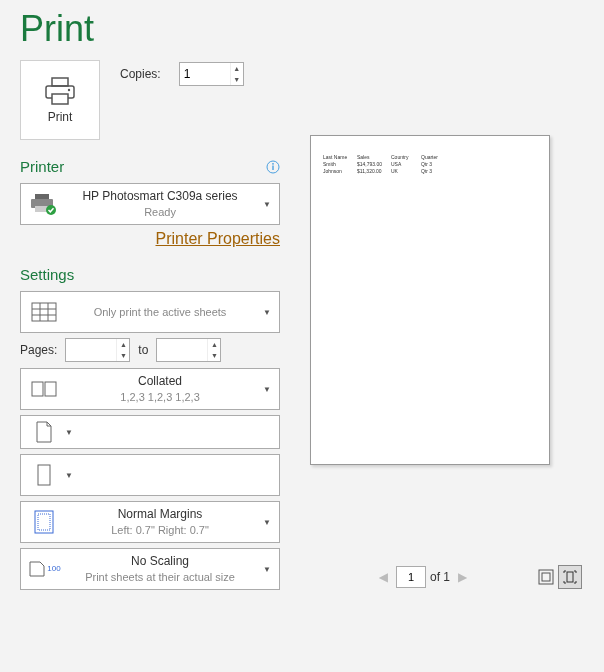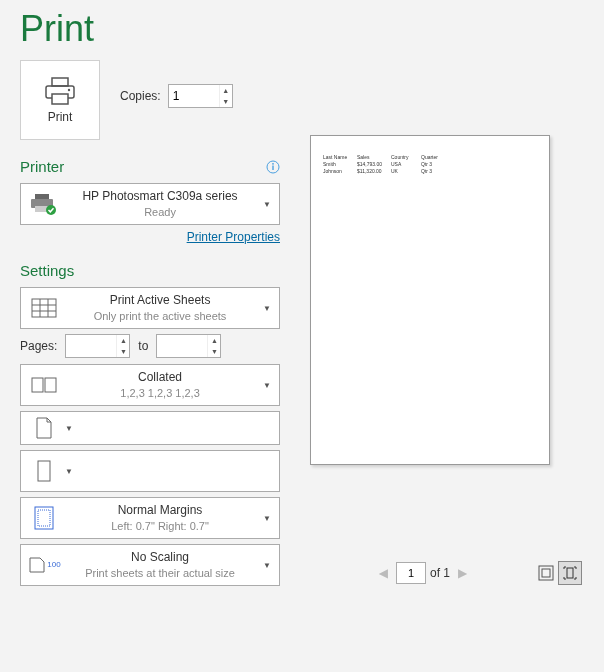--- a/index.html
+++ b/index.html
@@ -3,36 +3,36 @@
 <meta charset="utf-8">
 <style>
 html, body { margin:0; padding:0; width:604px; height:672px; font-family:"Segoe UI",Arial,sans-serif; font-size:12px; color:#333; background:#f3f3f3; overflow:hidden; }
 .page-title { font-size:36px; font-weight:300; color:#1a7a3e; padding:8px 20px 0; }
 .main { display:flex; padding:0 20px 20px; gap:30px; }
 .left-col { width:260px; flex-shrink:0; }
 .right-col { flex:1; position:relative; }
 .top-row { display:flex; align-items:flex-start; gap:20px; margin-top:10px; }
 .print-btn { width:78px; height:78px; border:1px solid #d0d0d0; background:#fff; display:flex; flex-direction:column; align-items:center; justify-content:center; gap:4px; cursor:pointer; }
 .print-btn .lbl { font-size:12px; color:#333; }
-.copies-row { display:flex; align-items:center; gap:7px; margin-top:24px; }
+.copies-row { display:flex; align-items:center; gap:18px; margin-top:2px; }
 .spinner { display:inline-flex; align-items:stretch; border:1px solid #ababab; background:#fff; height:22px; }
 .spinner input { border:none; width:42px; padding:0 4px; font-size:12px; outline:none; }
 .spinner .arrows { display:flex; flex-direction:column; width:12px; border-left:1px solid #eee; }
 .spinner .arrows span { flex:1; display:flex; align-items:center; justify-content:center; font-size:7px; color:#555; cursor:pointer; line-height:1; }
 .section-title { font-size:15px; font-weight:400; color:#1a7a3e; margin-top:18px; margin-bottom:8px; display:flex; align-items:center; justify-content:space-between; }
 .info-icon { width:14px; height:14px; }
 .dropdown { border:1px solid #ababab; background:#fff; display:flex; align-items:center; height:40px; padding:0 4px 0 6px; margin-bottom:5px; cursor:pointer; position:relative; }
 .dropdown.short { height:32px; }
 .dropdown .icon { width:34px; display:flex; align-items:center; justify-content:center; flex-shrink:0; }
 .dropdown .text { flex:1; display:flex; flex-direction:column; justify-content:center; line-height:1.3; overflow:hidden;text-align:center; }
 .dropdown .text .t1 { font-size:12px; color:#333; white-space:nowrap; }
 .dropdown .text .t2 { font-size:11px; color:#888; white-space:nowrap; }
 .dropdown .chev { font-size:8px; color:#555; padding:0 4px; }
 .link-row { text-align:right; margin-bottom:10px; }
-.link { color:#0369a1; text-decoration:underline; font-size:12px; cursor:pointer; }
+.link { color:#a16207; text-decoration:underline; font-size:16px; cursor:pointer; }
 .pages-row { display:flex; align-items:center; gap:8px; margin-bottom:6px; }
 .preview-frame { position:absolute; top:85px; left:0; width:240px; height:330px; border:1px solid #999; background:#fff; box-shadow:2px 2px 3px rgba(0,0,0,0.15); padding:18px 12px; box-sizing:border-box; font-size:5px; line-height:1.4; color:#333; }
 .preview-frame .hdr { display:flex; gap:6px; font-size:5px; }
 .preview-frame .hdr span { display:inline-block; }
 .preview-frame .row { display:flex; gap:6px; font-size:5px; }
 .preview-nav { position:absolute; bottom:6px; left:0; right:0; display:flex; align-items:center; justify-content:space-between; padding:0 2px; }
 .preview-nav .pager { display:flex; align-items:center; gap:4px; margin:0 auto; }
 .preview-nav .pager .arr { font-size:12px; color:#bbb; cursor:pointer; padding:0 4px; }
 .preview-nav .pager input { width:24px; height:18px; border:1px solid #ababab; text-align:center; font-size:11px; }
 .preview-nav .zoom-icons { display:flex; gap:0; }
@@ -109,21 +109,20 @@
       <span class="icon">
         <svg width="28" height="22" viewBox="0 0 28 22">
             <rect x="2" y="2" width="24" height="18" fill="none" stroke="#666"></rect>
             <line x1="2" y1="8" x2="26" y2="8" stroke="#666"></line>
             <line x1="2" y1="14" x2="26" y2="14" stroke="#666"></line>
             <line x1="10" y1="2" x2="10" y2="20" stroke="#666"></line>
             <line x1="18" y1="2" x2="18" y2="20" stroke="#666"></line>
           </svg>
       </span>
       <span class="text">
-        <span class="t1">Print Active Sheets</span>
         <span class="t2">Only print the active sheets</span>
       </span>
       <span class="chev">▼</span>
     </div>
 
     <div class="pages-row">
       <span>Pages:</span>
       <span class="spinner">
           <input type="text" value="" style="">
           <span class="arrows">

